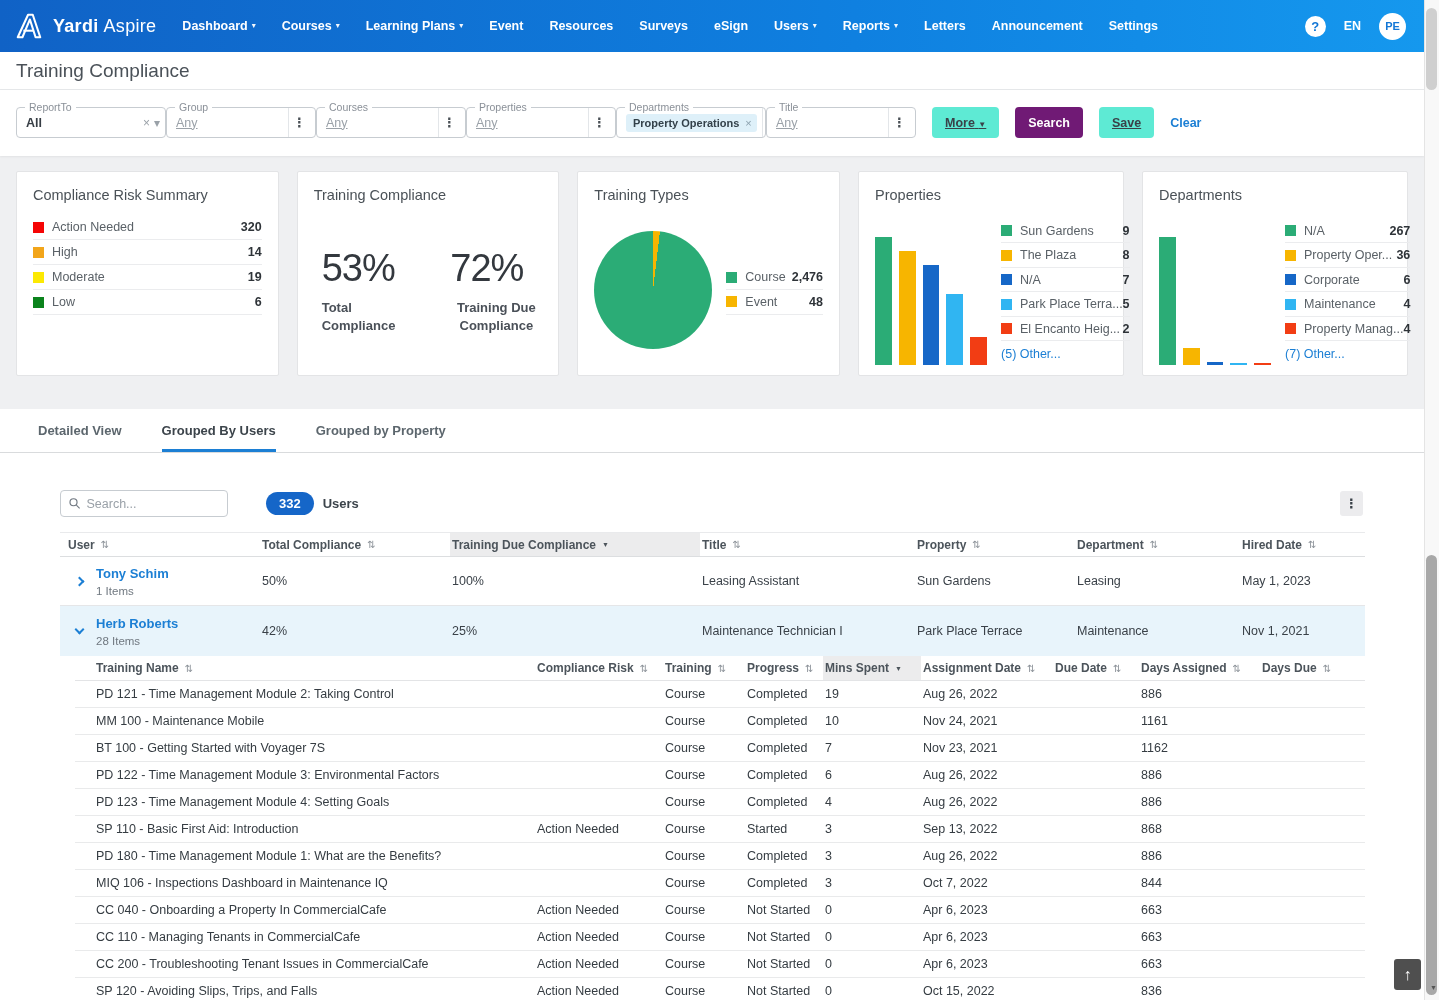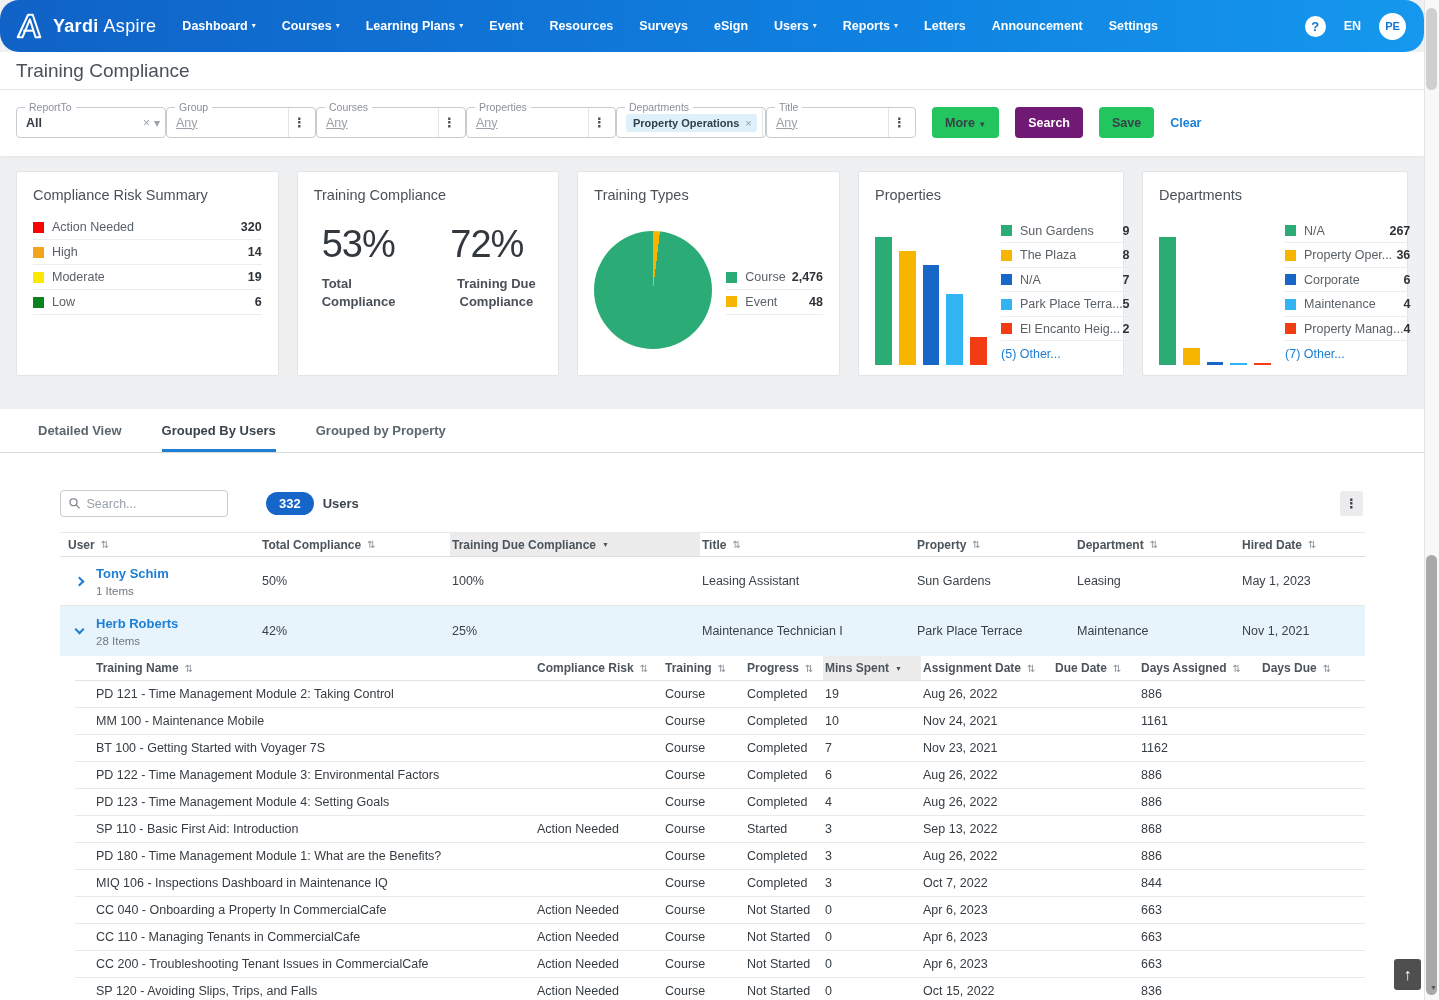--- a/index.html
+++ b/index.html
@@ -1,21 +1,21 @@
 <!DOCTYPE html>
 <html><head>
 <meta charset="utf-8">
 <style>
   * { margin:0; padding:0; box-sizing:border-box; }
   html,body { width:1439px; height:1000px; overflow:hidden; }
   body { font-family:"Liberation Sans","DejaVu Sans",sans-serif; background:#eff0f2; position:relative; color:#3a4148; }
   .app { width:1424px; height:1000px; overflow:hidden; }
 
   
-  .nav { height:52px; background:linear-gradient(90deg,#1062c6 0%,#0f80e0 60%,#1598ee 100%); display:flex; align-items:center; padding:0 18px 0 14px;border-radius:19px; }
+  .nav { height:52px; background:linear-gradient(90deg,#1062c6 0%,#0f80e0 60%,#1598ee 100%); display:flex; align-items:center; padding:0 18px 0 14px; }
   .brand { display:flex; align-items:center; gap:9px; color:#fff; margin-right:26px; cursor:pointer; }
   .brand-name { font-size:18px; font-weight:700; letter-spacing:.3px; }
   .brand-name2 { font-size:18px; font-weight:400; letter-spacing:.3px; margin-left:5px; }
   .nav-items { display:flex; align-items:center; gap:26px; flex:1; }
   .nav-item { color:#fff; font-size:12.5px; font-weight:600; cursor:pointer; white-space:nowrap; display:flex; align-items:center; gap:4px; }
   .nav-caret { font-size:8px; line-height:1; opacity:.95; }
   .nav-right { display:flex; align-items:center; gap:18px; }
   .help-circle { width:21px; height:21px; border-radius:50%; background:#fff; color:#1176d6; font-size:13px; font-weight:700; display:flex; align-items:center; justify-content:center; cursor:pointer; }
   .lang { color:#fff; font-size:12.5px; font-weight:600; cursor:pointer; }
   .avatar { width:27px; height:27px; border-radius:50%; background:#fff; color:#1176d6; font-size:11px; font-weight:700; display:flex; align-items:center; justify-content:center; cursor:pointer; }
@@ -26,33 +26,33 @@
   .filterbar { background:#fff; padding:17px 16px 18px; display:flex; align-items:center; gap:16px; box-shadow:0 1px 2px rgba(0,0,0,.06); }
   .field { position:relative; width:150px; height:31px; border:1px solid #c7ccd1; border-radius:4px; display:flex; align-items:center; padding:0 5px 0 9px; background:#fff; }
   .flabel { position:absolute; top:-7px; left:8px; background:#fff; padding:0 4px; font-size:10.5px; color:#8a9098; }
   .fval { font-size:12.5px; font-weight:700; color:#363d44; flex:1; }
   .fplace { font-size:12.5px; color:#9aa1a8; flex:1;text-decoration:underline; }
   .ficon { color:#9aa1a8; font-size:12px; margin-left:4px; cursor:pointer; }
   .kebab { color:#4a5056; font-size:13px; font-weight:700; padding:0 4px; margin-left:5px; border-left:1px solid #e3e6e9; height:100%; display:flex; align-items:center; cursor:pointer; }
   .chip { background:#def0f9; border-radius:3px; font-size:11px; font-weight:700; color:#33414a; padding:3px 5px 3px 7px; display:flex; align-items:center; gap:6px; white-space:nowrap; }
   .chip-x { color:#8aa0ad; font-weight:400; font-size:11px; cursor:pointer; }
   .btn { height:31px; border:none; border-radius:4px; font-size:12.5px; font-weight:700; padding:0 13px; cursor:pointer; font-family:inherit; }
-  .btn-gray { background:#22c55e; color:#3a4148; }
+  .btn-gray { background:#5eead4; color:#3a4148;text-decoration:underline; }
   .btn-blue { background:#701a75; color:#fff; }
   .link { color:#1c7fd4; font-size:12.5px; font-weight:700; cursor:pointer; background:none; border:none; font-family:inherit; }
 
   
   .cards { display:flex; gap:18px; padding:15px 16px 0; }
   .card { background:#fff; border:1px solid #e3e4e6; border-radius:2px; width:266px; height:205px; padding:15px 16px; }
   .card h2 { font-size:14.5px; font-weight:400; color:#4a5157; margin-bottom:12px; }
   .risk-row { display:flex; align-items:center; height:25px; border-bottom:1px solid #ebecee; font-size:12.5px; }
   .swatch { width:11px; height:11px; margin-right:8px; flex:none; }
   .risk-label { color:#5a6167; flex:1; }
   .risk-val { font-weight:700; color:#2e3338; }
-  .stats { display:flex; gap:34px; margin-top:20px; padding-left:8px; }
+  .stats { display:flex; gap:34px; margin-top:44px; padding-left:8px; }
   .stat-num { font-size:38px; color:#33383e; letter-spacing:-1px; }
   .stat-cap { font-size:13px; font-weight:700; color:#4a5058; margin-top:9px; width:92px; text-align:center; line-height:1.35; }
   .stat:first-child .stat-cap { text-align:left; width:auto; }
   .chartrow { display:flex; align-items:center; gap:14px; height:150px; }
   .pie { width:118px; height:118px; border-radius:50%; flex:none; }
   .legend { flex:1; }
   .leg-row { display:flex; align-items:center; height:24.5px; border-bottom:1px solid #ebecee; font-size:12.5px; }
   .leg-label { color:#5a6167; flex:1; white-space:nowrap; overflow:hidden; }
   .leg-val { font-weight:700; color:#2e3338; }
   .leg-other { font-size:12.5px; color:#1c7fd4; margin-top:6px; cursor:pointer; }

